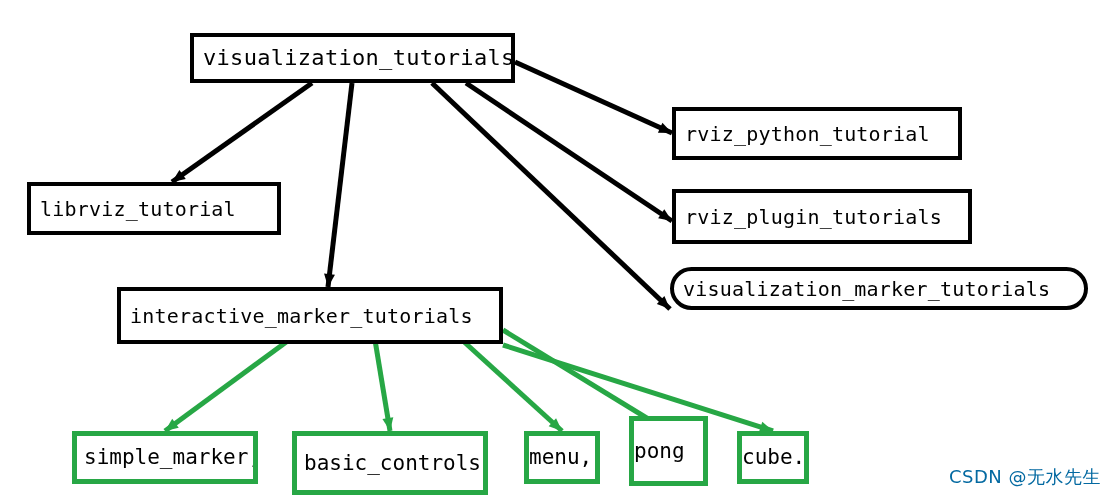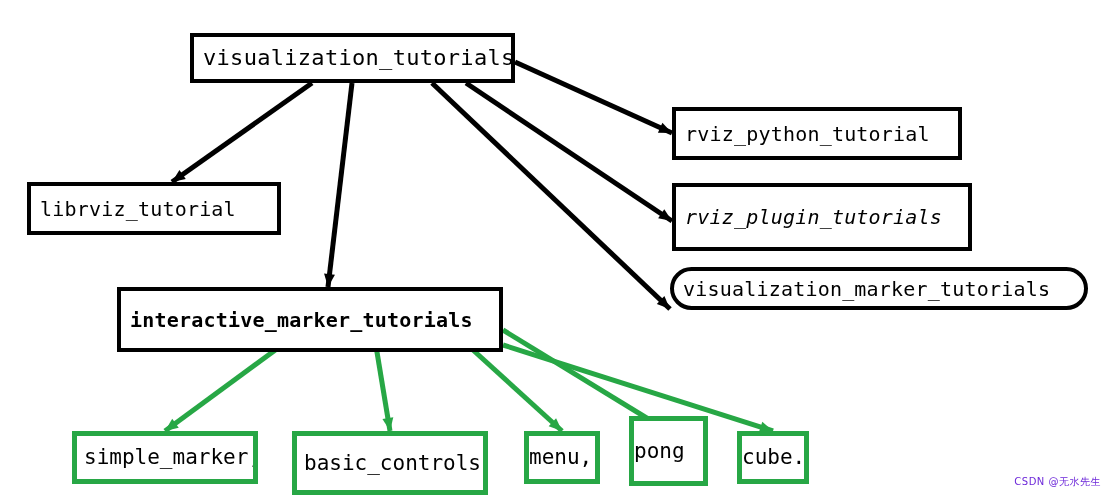--- a/index.html
+++ b/index.html
@@ -66,22 +66,22 @@
   }
   .nl-tiny {
     font-size: 21px;
     letter-spacing: 0px;
   }
   #watermark {
     position: absolute;
     right: 10px;
     bottom: 6px;
     font-family: "DejaVu Sans", sans-serif;
-    font-size: 10px;
-    color: #6d28d9;
+    font-size: 18px;
+    color: #0369a1;
     letter-spacing: 0.5px;
     user-select: none;
   }
 </style>
 </head>
 <body>
 
 <div id="canvas">
 
   <svg id="edge-layer" viewBox="0 0 1111 495" width="1111" height="495" xmlns="http://www.w3.org/2000/svg">
@@ -107,27 +107,27 @@
       <polygon points="773,431 758.9439481395891,432.29514713351017 762.2823927943591,421.8139836824882" fill="#27a745"></polygon>
     </svg>
 
   <div id="node-layer">
       <div class="node node-black" style="left: 190px; top: 33px; width: 325px; height: 50px;">
         <span class="node-label nl-big">visualization_tutorials</span>
       </div>
       <div class="node node-black" style="left: 12px; top: 182px; width: 254px; height: 53px; margin-left: 15px;">
         <span class="node-label nl-mid">librviz_tutorial</span>
       </div>
-      <div class="node node-black" style="left: 117px; top: 287px; width: 386px; height: 65px; font-weight: bold;">
+      <div class="node node-black" style="left: 117px; top: 287px; width: 386px; height: 57px;">
         <span class="node-label nl-mid">interactive_marker_tutorials</span>
       </div>
       <div class="node node-black" style="left: 672px; top: 107px; width: 290px; height: 53px;">
         <span class="node-label nl-mid">rviz_python_tutorial</span>
       </div>
-      <div class="node node-black" style="left: 672px; top: 183px; width: 300px; height: 68px; font-style: italic;">
+      <div class="node node-black" style="left: 672px; top: 189px; width: 300px; height: 55px;">
         <span class="node-label nl-mid">rviz_plugin_tutorials</span>
       </div>
       <div class="node node-black" style="left: 670px; top: 267px; width: 418px; height: 43px; border-radius: 24px;">
         <span class="node-label nl-mid">visualization_marker_tutorials</span>
       </div>
       <div class="node node-green" style="left: 72px; top: 431px; width: 186px; height: 53px;">
         <span class="node-label nl-small">simple_marker,</span>
       </div>
       <div class="node node-green" style="left: 292px; top: 431px; width: 196px; height: 64px;">
         <span class="node-label nl-small">basic_controls</span>

